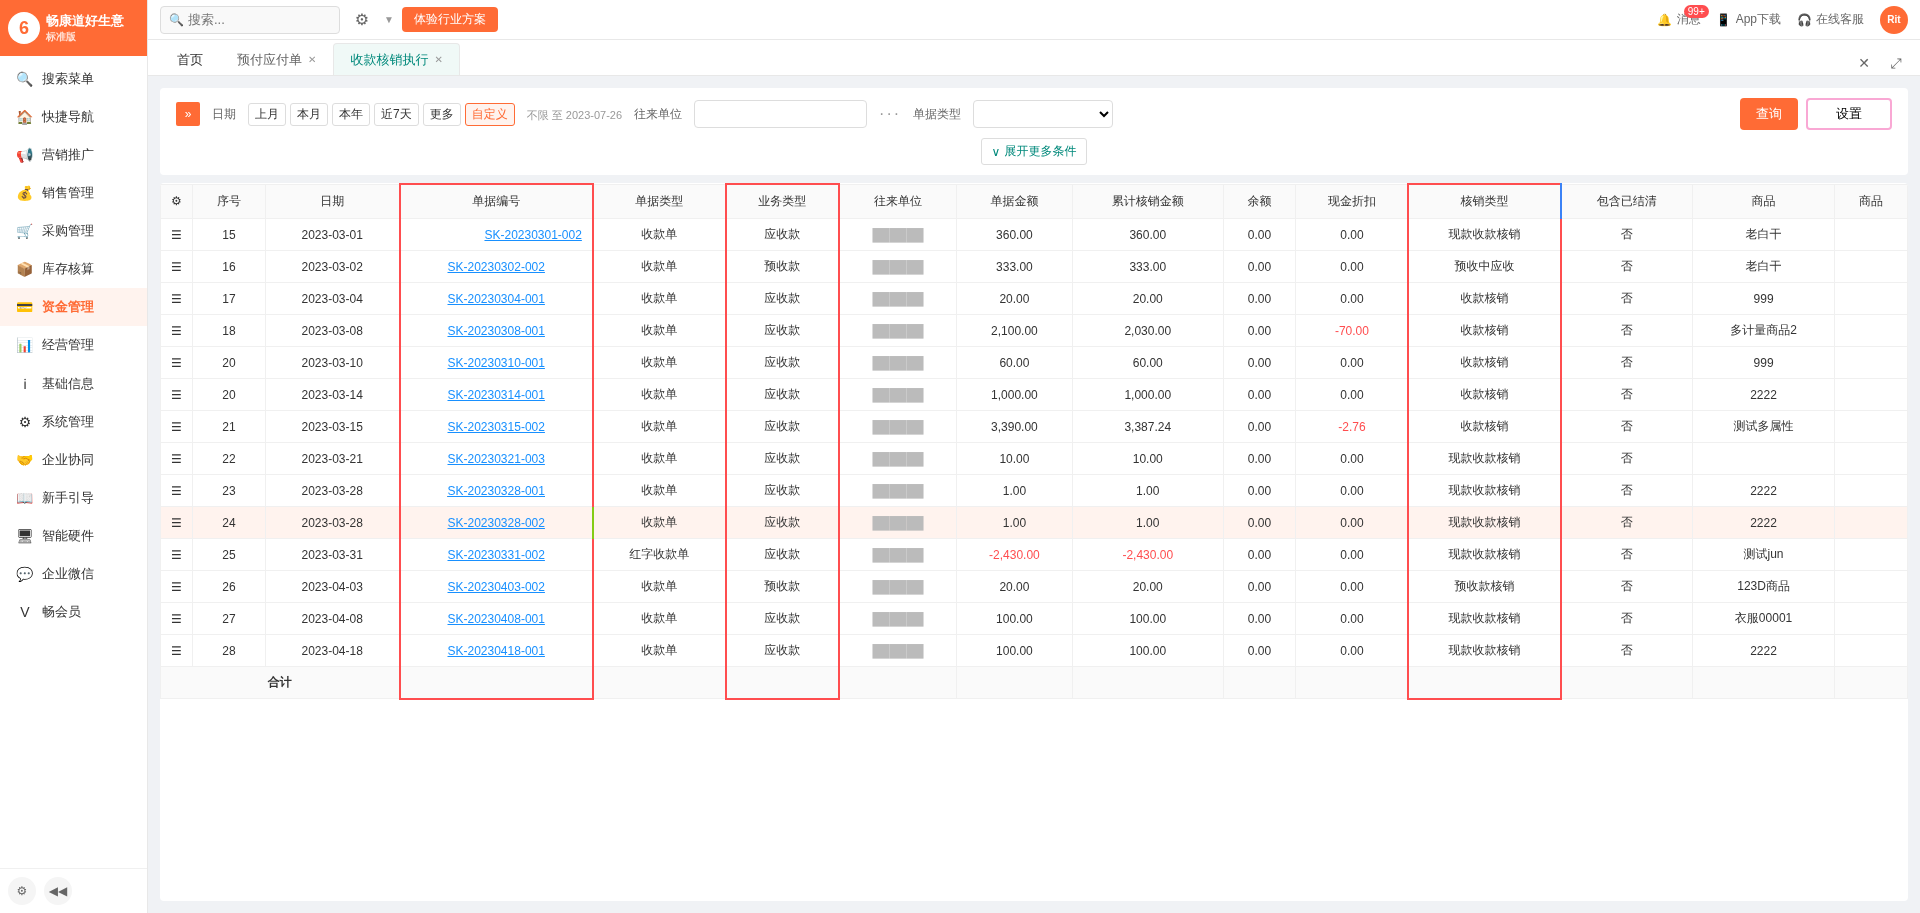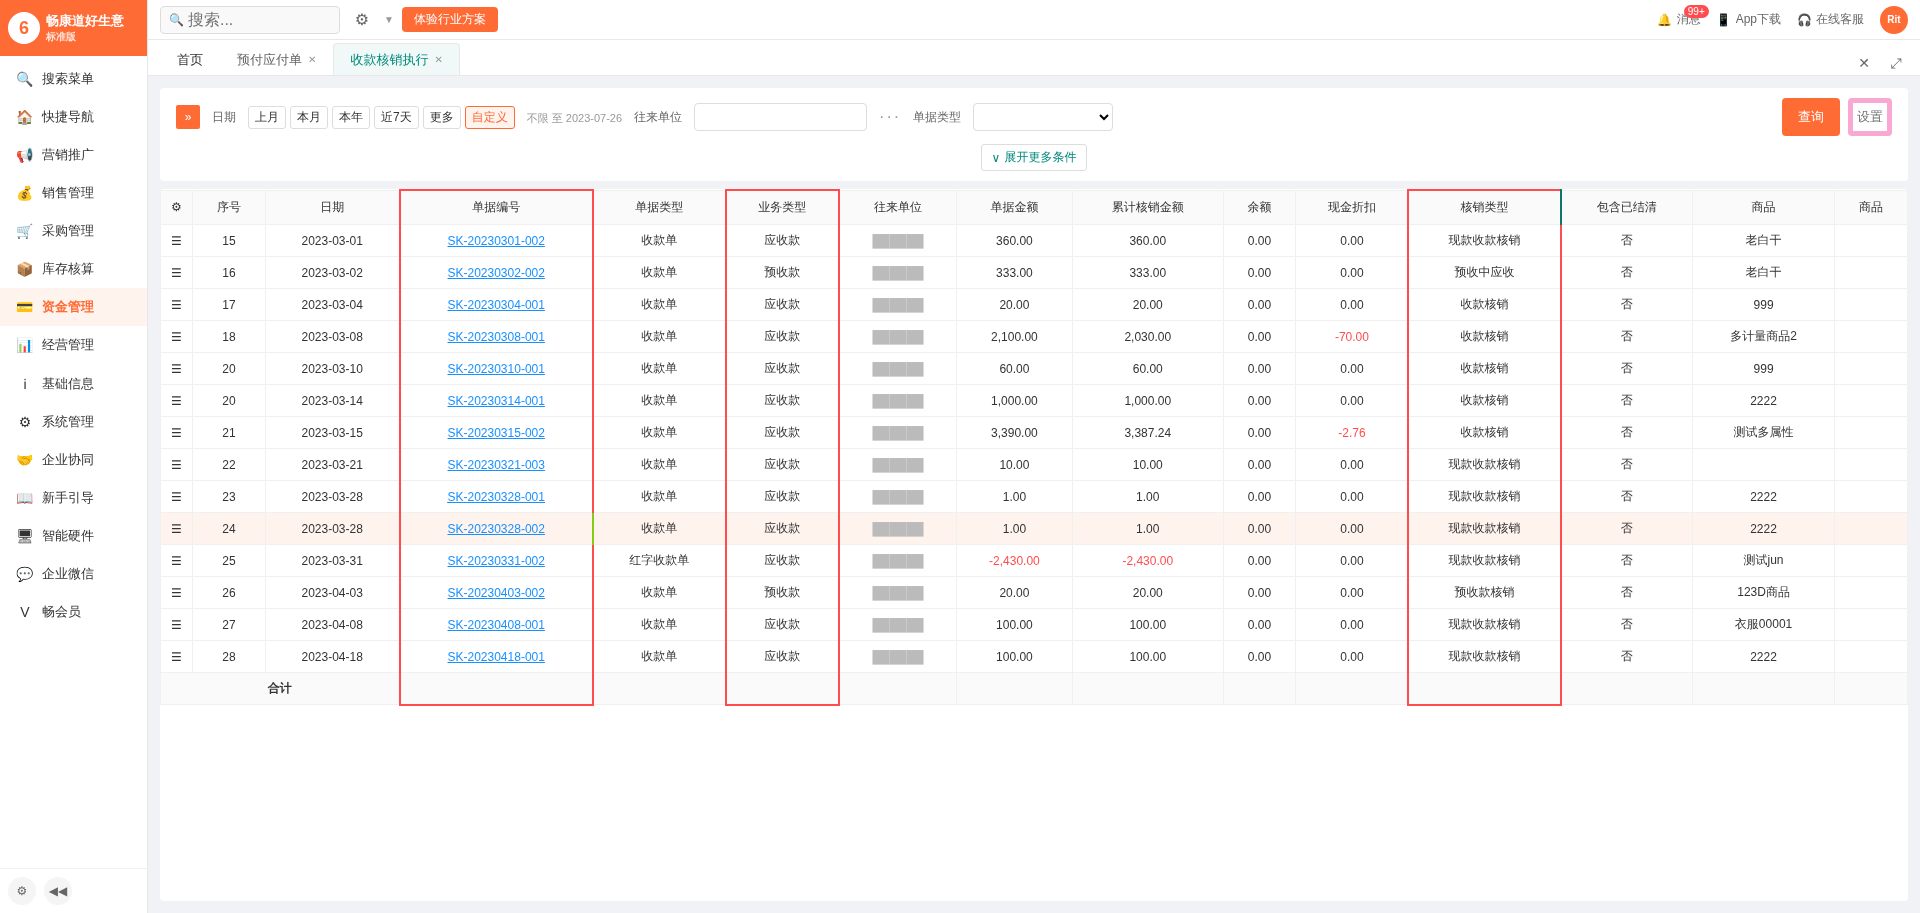--- a/index.html
+++ b/index.html
@@ -16,21 +16,21 @@
     .sidebar-item-icon { width: 18px; text-align: center; font-size: 14px; }
     .sidebar-bottom { padding: 8px; display: flex; align-items: center; gap: 8px; border-top: 1px solid #f0f0f0; }
     .sidebar-bottom-btn { width: 28px; height: 28px; border-radius: 50%; background: #f5f5f5; display: flex; align-items: center; justify-content: center; cursor: pointer; color: #666; font-size: 12px; }
 
     
     .main { flex: 1; display: flex; flex-direction: column; overflow: hidden; }
 
     
     .topbar { height: 40px; background: #fff; display: flex; align-items: center; padding: 0 12px; border-bottom: 1px solid #e8e8e8; gap: 8px; }
     .topbar-search { flex: 0 0 180px; height: 28px; border: 1px solid #ddd; border-radius: 4px; padding: 0 8px; display: flex; align-items: center; gap: 4px; background: #f9f9f9; }
-    .topbar-search input { border: none; background: transparent; outline: none; font-size: 16px; width: 120px; color: #b91c1c; }
+    .topbar-search input { border: none; background: transparent; outline: none; font-size: 13px; width: 120px; color: #b91c1c; }
     .topbar-gear { width: 28px; height: 28px; display: flex; align-items: center; justify-content: center; cursor: pointer; color: #666; font-size: 16px; }
     .topbar-solution { background: #ff6b35; color: #fff; border: none; border-radius: 4px; padding: 4px 12px; cursor: pointer; font-size: 12px; }
     .topbar-right { margin-left: auto; display: flex; align-items: center; gap: 16px; color: #666; font-size: 12px; }
     .topbar-badge { position: relative; display: inline-flex; align-items: center; gap: 4px; cursor: pointer; }
     .badge-count { position: absolute; top: -6px; right: -8px; background: #ff4d4f; color: #fff; border-radius: 8px; font-size: 10px; padding: 1px 4px; min-width: 16px; text-align: center; }
     .topbar-user { width: 28px; height: 28px; border-radius: 50%; background: #ff6b35; color: #fff; display: flex; align-items: center; justify-content: center; font-size: 10px; font-weight: bold; }
 
     
     .tabs { height: 36px; background: #fff; display: flex; align-items: flex-end; border-bottom: 1px solid #e8e8e8; padding: 0 12px; gap: 0; }
     .tab { height: 32px; padding: 0 16px; display: flex; align-items: center; gap: 6px; cursor: pointer; border-top-left-radius: 4px; border-top-right-radius: 4px; font-size: 13px; color: #666; border: 1px solid transparent; border-bottom: none; position: relative; }
@@ -56,21 +56,21 @@
     .filter-collapse-btn { width: 24px; height: 24px; background: #ff6b35; color: #fff; border-radius: 2px; display: flex; align-items: center; justify-content: center; cursor: pointer; font-size: 12px; }
     .filter-label { color: #666; font-size: 12px; white-space: nowrap; }
     .filter-date-btns { display: flex; gap: 4px; }
     .filter-date-btn { padding: 2px 6px; border: 1px solid #ddd; border-radius: 3px; cursor: pointer; font-size: 12px; color: #333; background: #fff; }
     .filter-date-custom { padding: 2px 6px; border: 1px solid #ff6b35; border-radius: 3px; cursor: pointer; font-size: 12px; color: #ff6b35; background: #fff3ee; }
     .filter-date-range { font-size: 11px; color: #999; margin-top: 2px; }
     .filter-input { height: 28px; border: 1px solid #ddd; border-radius: 4px; padding: 0 8px; font-size: 12px; min-width: 140px; outline: none; }
     .filter-dots { color: #999; letter-spacing: 2px; font-size: 16px; }
     .filter-select { height: 28px; border: 1px solid #ddd; border-radius: 4px; padding: 0 8px; font-size: 12px; min-width: 140px; outline: none; background: #fff; }
     .btn-query { background: #ff6b35; color: #fff; border: none; border-radius: 4px; padding: 5px 16px; cursor: pointer; font-size: 13px; }
-    .btn-settings { background: #fff; color: #737373; border: 5px solid #f9a8d4; border-radius: 4px; padding: 5px 4px; cursor: pointer; font-size: 13px; }
+    .btn-settings { background: #fff; color: #000000; border: 2px solid #f9a8d4; border-radius: 4px; padding: 5px 28px; cursor: pointer; font-size: 13px; }
     .filter-expand { display: flex; align-items: center; gap: 4px; padding: 4px 10px; cursor: pointer; color: #00897b; font-size: 12px; border: 1px solid #ddd; border-radius: 3px; background: #fff; }
 
     
     .table-container { flex: 1; background: #fff; border-radius: 4px; overflow: auto; }
     table { width: 100%; border-collapse: collapse; font-size: 12px; }
     thead { position: sticky; top: 0; z-index: 10; }
     th { background: #fafafa; border: 1px solid #f0f0f0; padding: 8px 10px; text-align: center; color: #333; font-weight: 500; white-space: nowrap; }
     td { border: 1px solid #f0f0f0; padding: 7px 10px; text-align: center; color: #333; white-space: nowrap; }
     .row-highlighted td { background: #fff3ee; }
     .link-text { color: #1890ff; cursor: pointer; text-decoration: underline; }
@@ -257,32 +257,32 @@
             <th>序号</th>
             <th>日期</th>
             <th style="border-left:2px solid #ff4d4f; border-right:2px solid #ff4d4f; border-top:2px solid #ff4d4f;">单据编号</th>
             <th>单据类型</th>
             <th style="border-left:2px solid #ff4d4f; border-right:2px solid #ff4d4f; border-top:2px solid #ff4d4f;">业务类型</th>
             <th>往来单位</th>
             <th>单据金额</th>
             <th>累计核销金额</th>
             <th>余额</th>
             <th>现金折扣</th>
-            <th style="border-left:2px solid #ff4d4f; border-right:2px solid #0f766e; border-top:2px solid #ff4d4f;">核销类型</th>
+            <th style="border-left:2px solid #ff4d4f; border-right:2px solid #3b82f6; border-top:2px solid #ff4d4f;">核销类型</th>
             <th>包含已结清</th>
             <th>商品</th>
             <th>商品</th>
           </tr>
         </thead>
         <tbody id="table-body">
         <tr>
     <td class="col-gear">☰</td>
     <td>15</td>
     <td>2023-03-01</td>
-    <td style="border-left:2px solid #ff4d4f; border-right:2px solid #ff4d4f;"><span class="link-text">SK-20230301-002</span></td>
+    <td style="border-left:2px solid #ff4d4f; border-right:2px solid #ff4d4f;text-align:right;"><span class="link-text">SK-20230301-002</span></td>
     <td>收款单</td>
     <td style="border-left:2px solid #ff4d4f; border-right:2px solid #ff4d4f;">应收款</td>
     <td style="color:#bbb;">██████</td>
     <td class="">360.00</td>
     <td class="">360.00</td>
     <td>0.00</td>
     <td class="">0.00</td>
     <td style="border-left:2px solid #ff4d4f; border-right:2px solid #ff4d4f;">现款收款核销</td>
     <td>否</td>
     <td>老白干</td>

